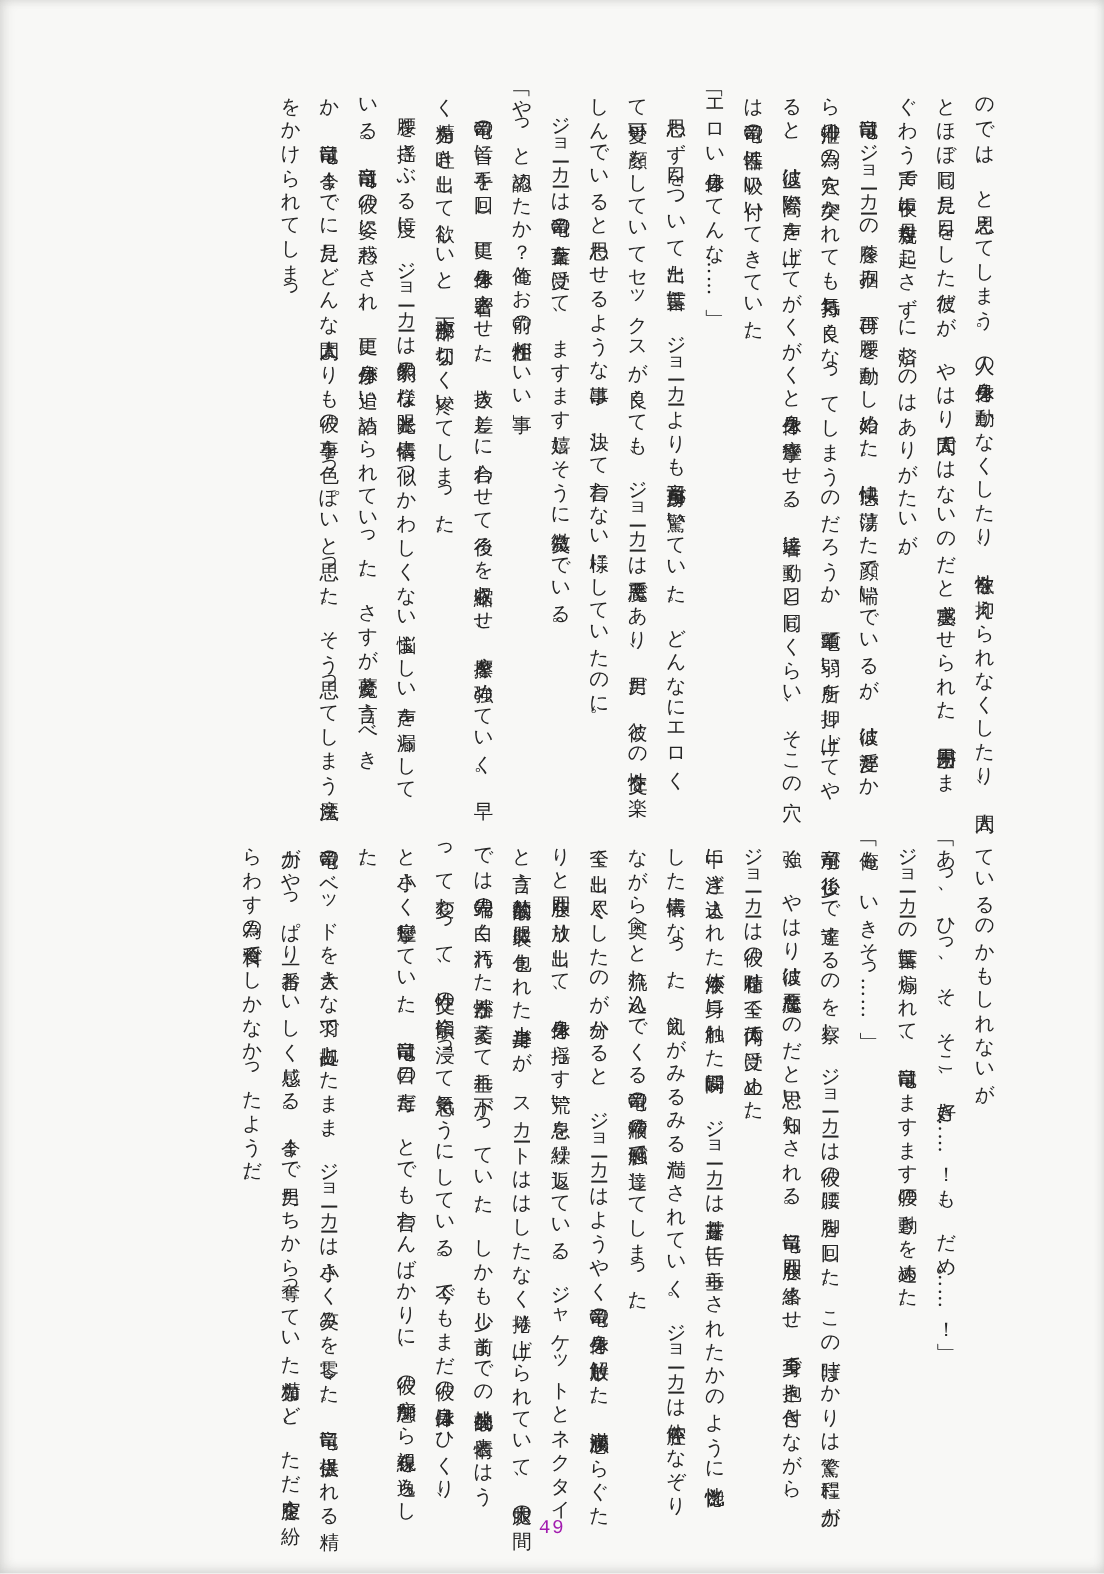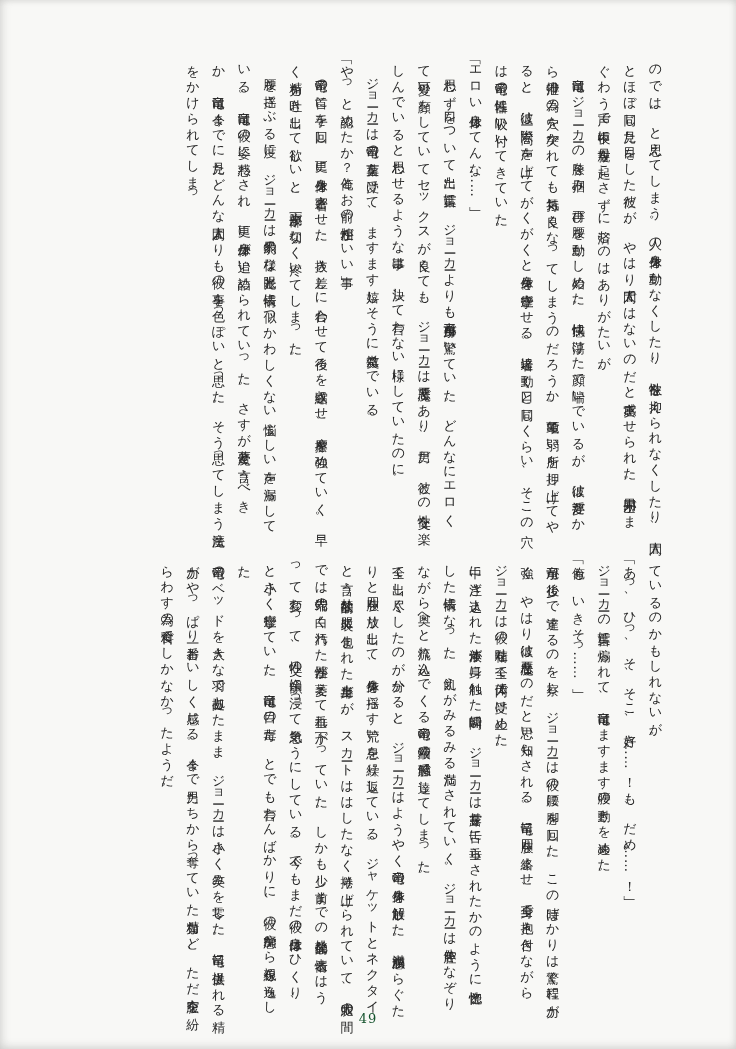--- a/index.html
+++ b/index.html
@@ -47,22 +47,23 @@
     right: 68px;
     height: 456px;
   }
   .pagenum {
     position: absolute;
     top: 1011px;
     left: 0;
     width: 100%;
     text-align: center;
     font-size: 13px;
-    color: #14532d;
+    color: #a21caf;
     letter-spacing: 1px;
+    font-family: Liberation Mono, monospace;
   }
 </style>
 </head>
 <body>
 
 <div class="page">
 
   <div class="vtext" id="block-top">
     <p>のでは、と思えてしまう。人の身体を動かなくしたり、性欲を抑えられなくしたり、人間とほぼ同じ見た目をした彼だが、やはり人間ではないのだと実感させられた。男同士がまぐわう声で夜中に母親を起こさずに済むのはありがたいが。</p>
     <p class="indent">竜司はジョーカーの膝を掴み、再び腰を動かし始めた。快感に蕩けた顔で喘いでいるが、彼は淫夢だから排泄の為の穴を突かれても気持ち良くなってしまうのだろうか。亀頭で弱い所を押し上げてやると、彼は一際高い声を上げてがくがくと身体を痙攣させる。達者に動く口と同じくらい、そこの穴は竜司の性器に吸い付いてきていた。</p>

